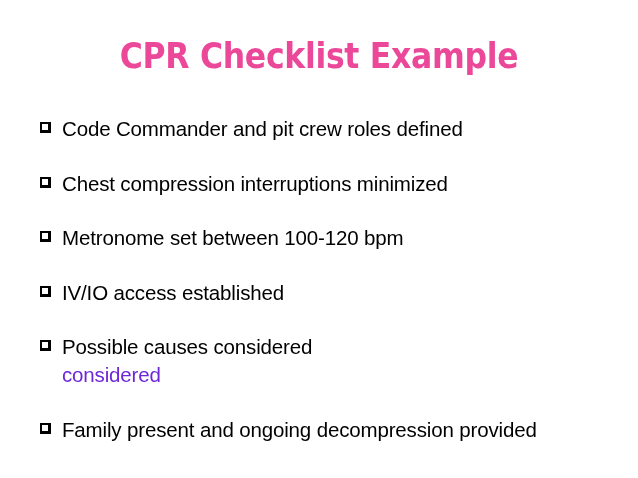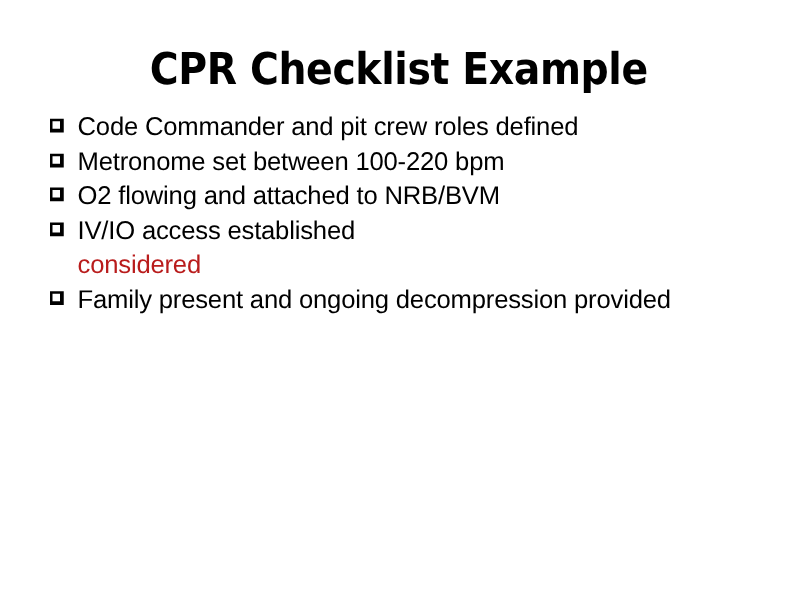--- a/index.html
+++ b/index.html
@@ -29,21 +29,21 @@
     position: absolute;
     left: 0;
     top: 36px;
     width: 638px;
     text-align: center;
     font-family: "DejaVu Sans Condensed", "Liberation Sans Narrow", "Liberation Sans", sans-serif;
     font-size: 35px;
     font-weight: bold;
     letter-spacing: -0.3px;
     line-height: 40px;
-    color: #000000;
+    color: #ec4899;
     white-space: nowrap;
   }
 
   #checklist {
     position: absolute;
     left: 38px;
     top: 88px;
     width: 590px;
   }
 
@@ -69,41 +69,43 @@
     display: block;
     box-sizing: border-box;
     border: 2px solid #000000;
     border-right-width: 3px;
     border-bottom-width: 3px;
     background: #ffffff;
   }
 
   .item-text {
     display: block;
+    margin-top: 27px;
   }
 
   
   .continuation {
     position: relative;
     padding-left: 24px;
     font-size: 20.5px;
     line-height: 27.6px;
     letter-spacing: -0.15px;
-    color: #b91c1c;
+    color: #6d28d9;
   }
 </style>
 </head>
 <body>
 
 <div id="slide">
 
   <div id="slide-title">CPR Checklist Example</div>
 
   <div id="checklist">
       <div class="check-item"><span class="checkbox-icon"></span><span class="item-text">Code Commander and pit crew roles defined</span></div>
-      <div class="check-item"><span class="checkbox-icon"></span><span class="item-text">Metronome set between 100-220 bpm</span></div>
-      <div class="check-item"><span class="checkbox-icon"></span><span class="item-text">O2 flowing and attached to NRB/BVM</span></div>
+      <div class="check-item"><span class="checkbox-icon"></span><span class="item-text">Chest compression interruptions minimized</span></div>
+      <div class="check-item"><span class="checkbox-icon"></span><span class="item-text">Metronome set between 100-120 bpm</span></div>
       <div class="check-item"><span class="checkbox-icon"></span><span class="item-text">IV/IO access established</span></div>
+      <div class="check-item"><span class="checkbox-icon"></span><span class="item-text">Possible causes considered</span></div>
       <div class="continuation">considered</div>
       <div class="check-item"><span class="checkbox-icon"></span><span class="item-text">Family present and ongoing decompression provided</span></div>
     </div>
 
 </div>
 
 </body></html>

